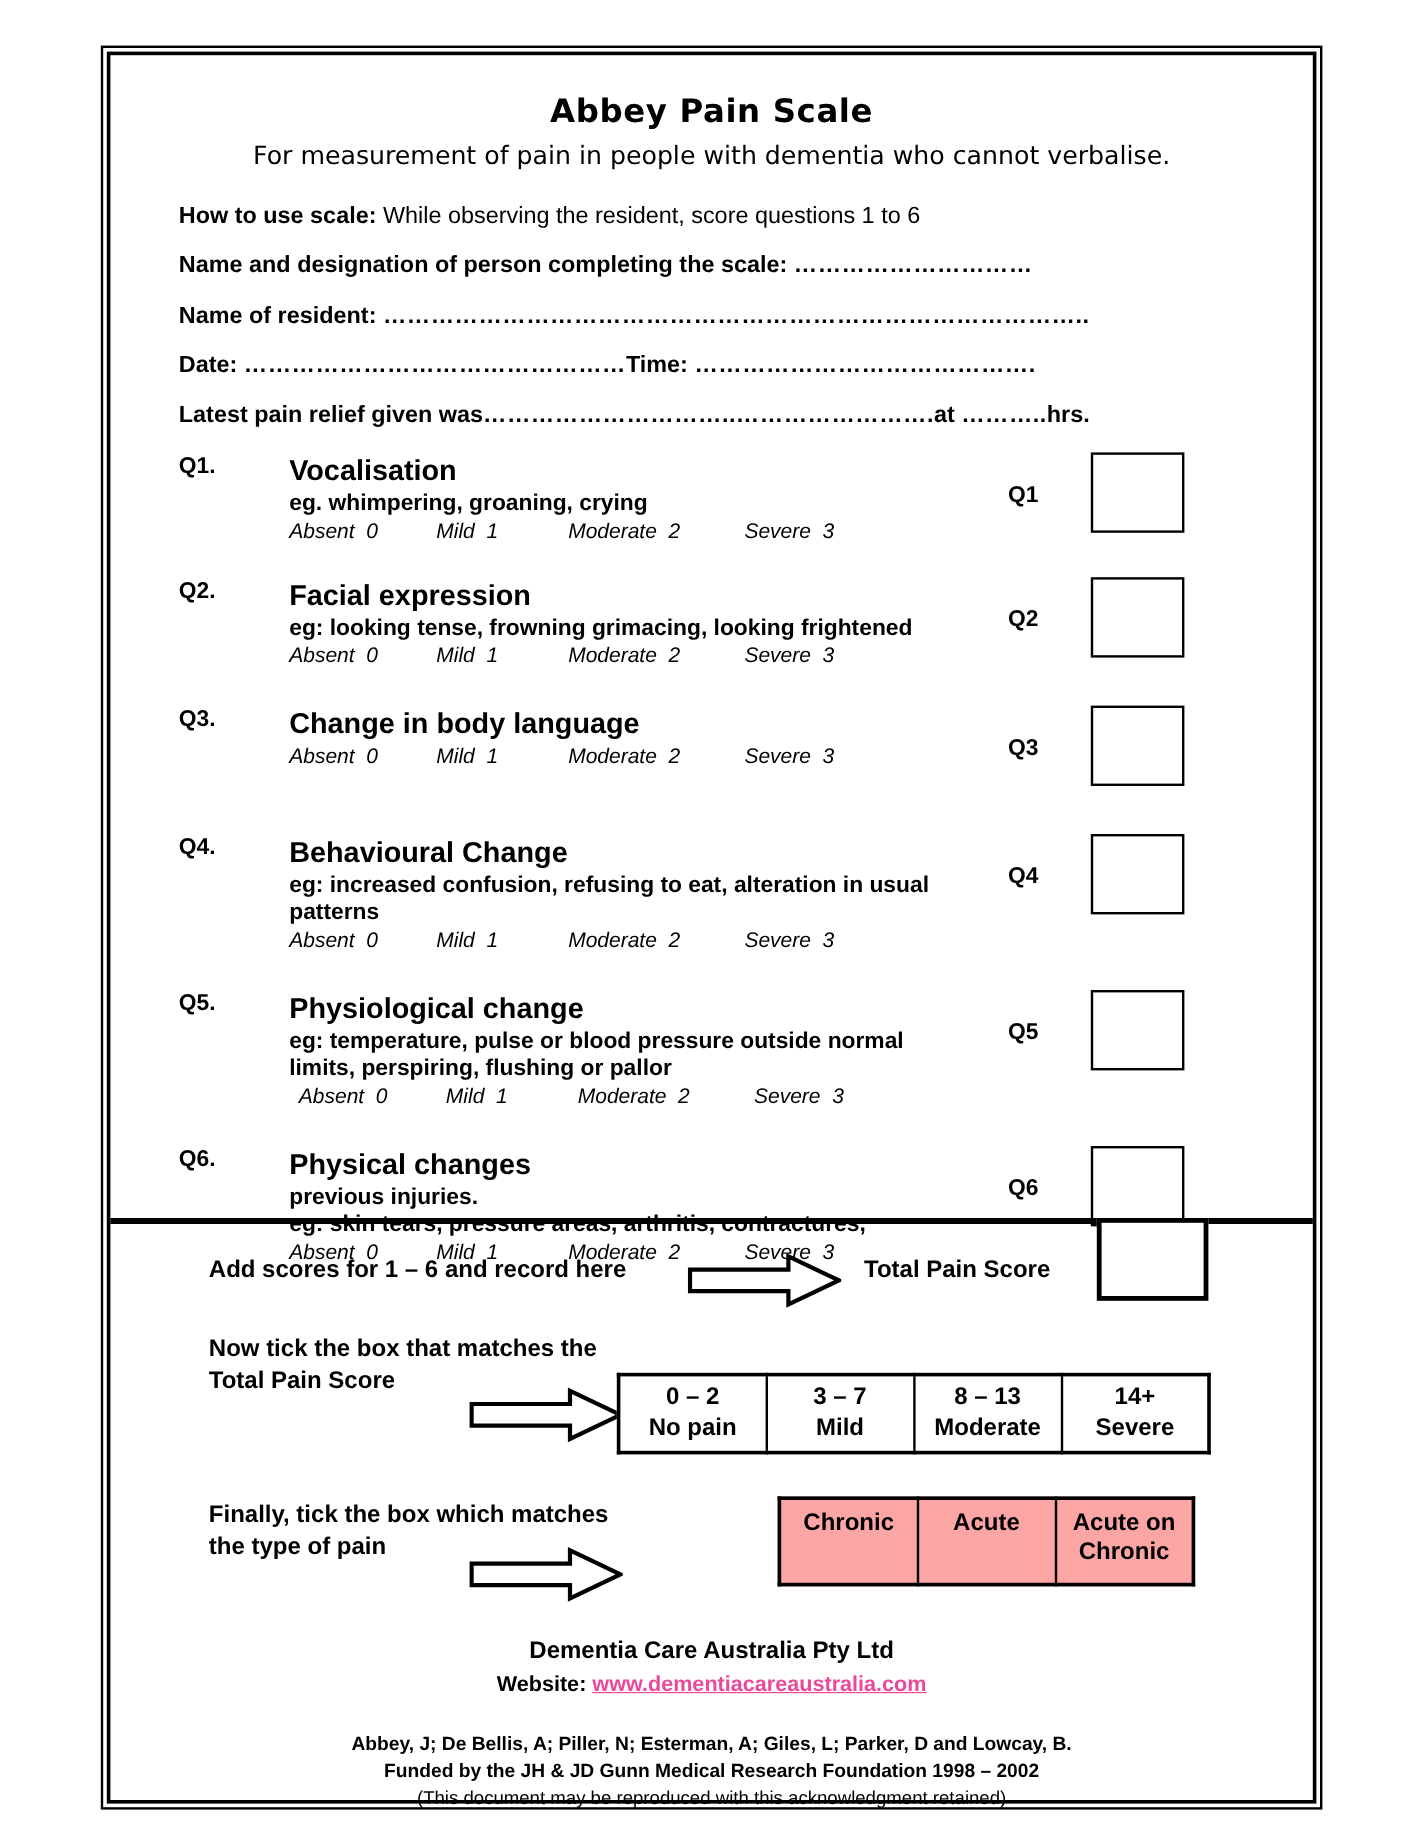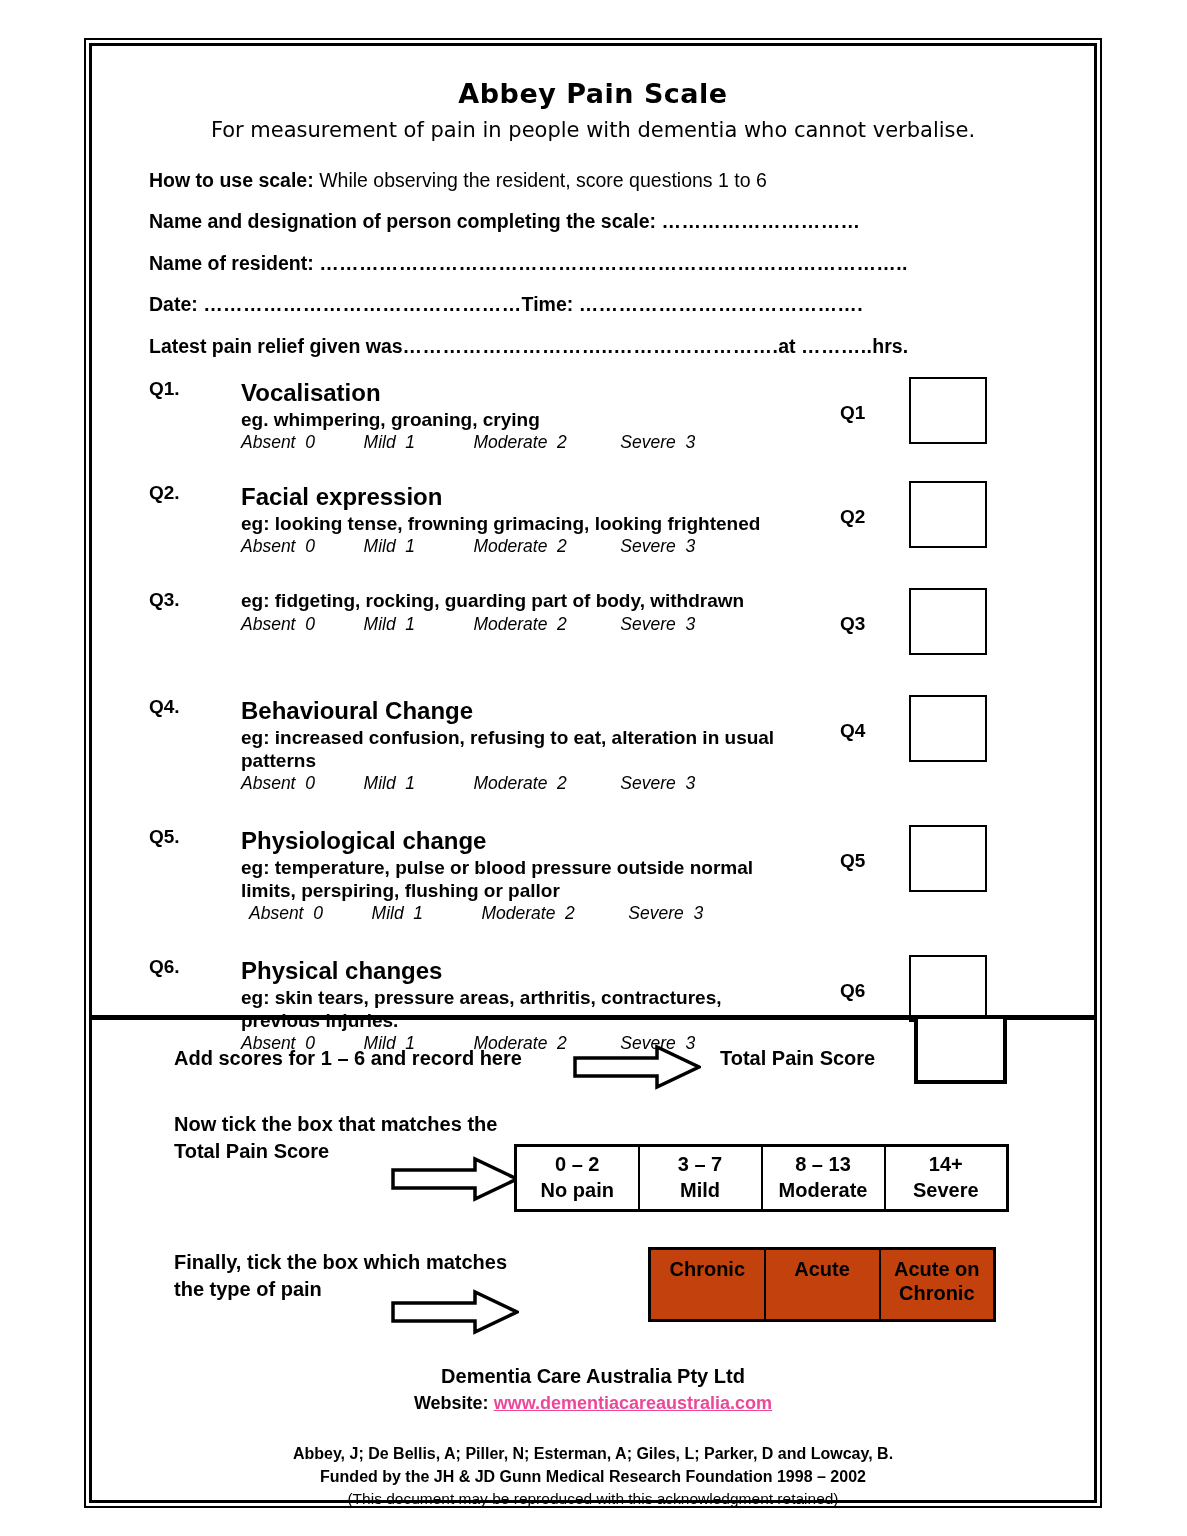--- a/index.html
+++ b/index.html
@@ -224,21 +224,21 @@
     font-size: 20px;
     font-weight: bold;
     line-height: 1.35;
   }
   .type-table {
     position: absolute;
     left: 530px;
     top: 0px;
     border: 3px solid #000;
     border-collapse: collapse;
-    background: #c2410c;
+    background: #fca5a5;
   }
   .type-table td {
     border: 2px solid #000;
     width: 115px;
     height: 72px;
     text-align: center;
     vertical-align: top;
     padding-top: 7px;
     font-size: 20px;
     font-weight: bold;
@@ -334,21 +334,21 @@
             <div class="qeg">eg: looking tense, frowning grimacing, looking frightened</div>
             <div class="qscale">Absent  0          Mild  1            Moderate  2           Severe  3</div>
           </div>
           <div class="qtag" style="top:24px">Q2</div>
           <div class="qbox" style="top:-1px"></div>
         </div>
 
         <div class="qrow" style="height:89px">
           <div class="qnum">Q3.</div>
           <div class="qbody" style="width:640px">
-            <div class="qeg">eg:  fidgeting, rocking, guarding part of body, withdrawn</div>
+            <div class="qtitle">Change in body language</div>
             <div class="qscale">Absent  0          Mild  1            Moderate  2           Severe  3</div>
           </div>
           <div class="qtag" style="top:24px">Q3</div>
           <div class="qbox" style="top:-1px"></div>
         </div>
 
         <div class="qrow" style="height:112px">
           <div class="qnum">Q4.</div>
           <div class="qbody" style="width:660px">
             <div class="qtitle">Behavioural Change</div>
@@ -369,22 +369,22 @@
             <div class="qscale indent">Absent  0          Mild  1            Moderate  2           Severe  3</div>
           </div>
           <div class="qtag" style="top:24px">Q5</div>
           <div class="qbox" style="top:-1px"></div>
         </div>
 
         <div class="qrow" style="height:112px">
           <div class="qnum">Q6.</div>
           <div class="qbody" style="width:660px">
             <div class="qtitle">Physical changes</div>
+            <div class="qeg">previous injuries.</div>
             <div class="qeg">eg:  skin tears, pressure areas, arthritis, contractures,</div>
-            <div class="qeg">previous injuries.</div>
             <div class="qscale">Absent  0          Mild  1            Moderate  2           Severe  3</div>
           </div>
           <div class="qtag" style="top:24px">Q6</div>
           <div class="qbox" style="top:-1px"></div>
         </div>
 
       </div>
     </div>
 
     <div class="mid-divider" style="top:969px"></div>

